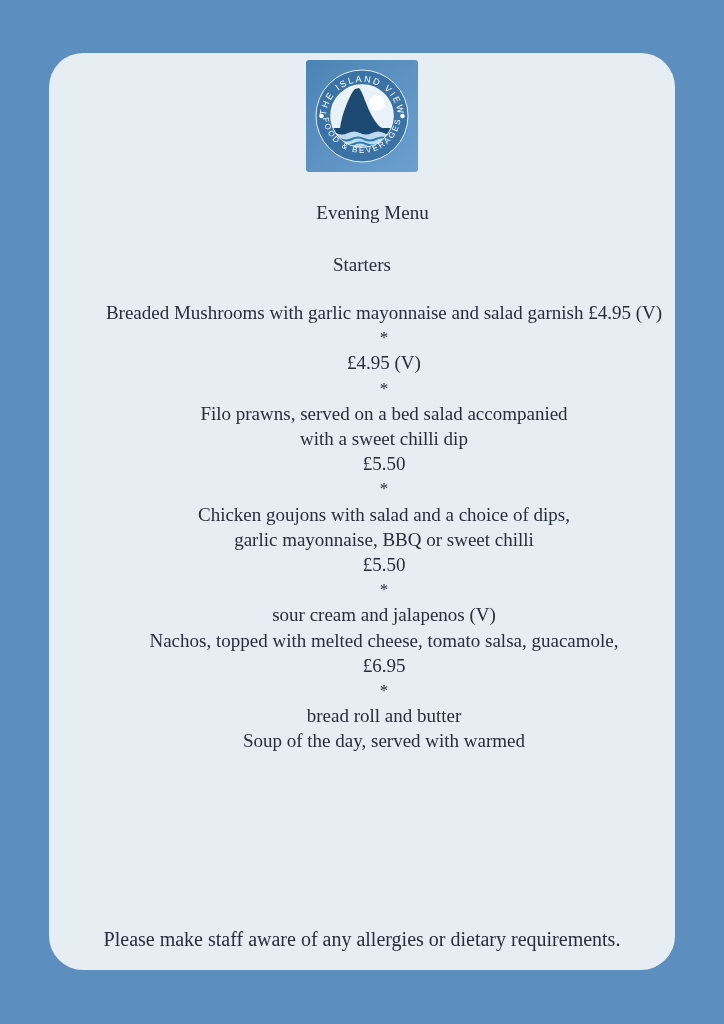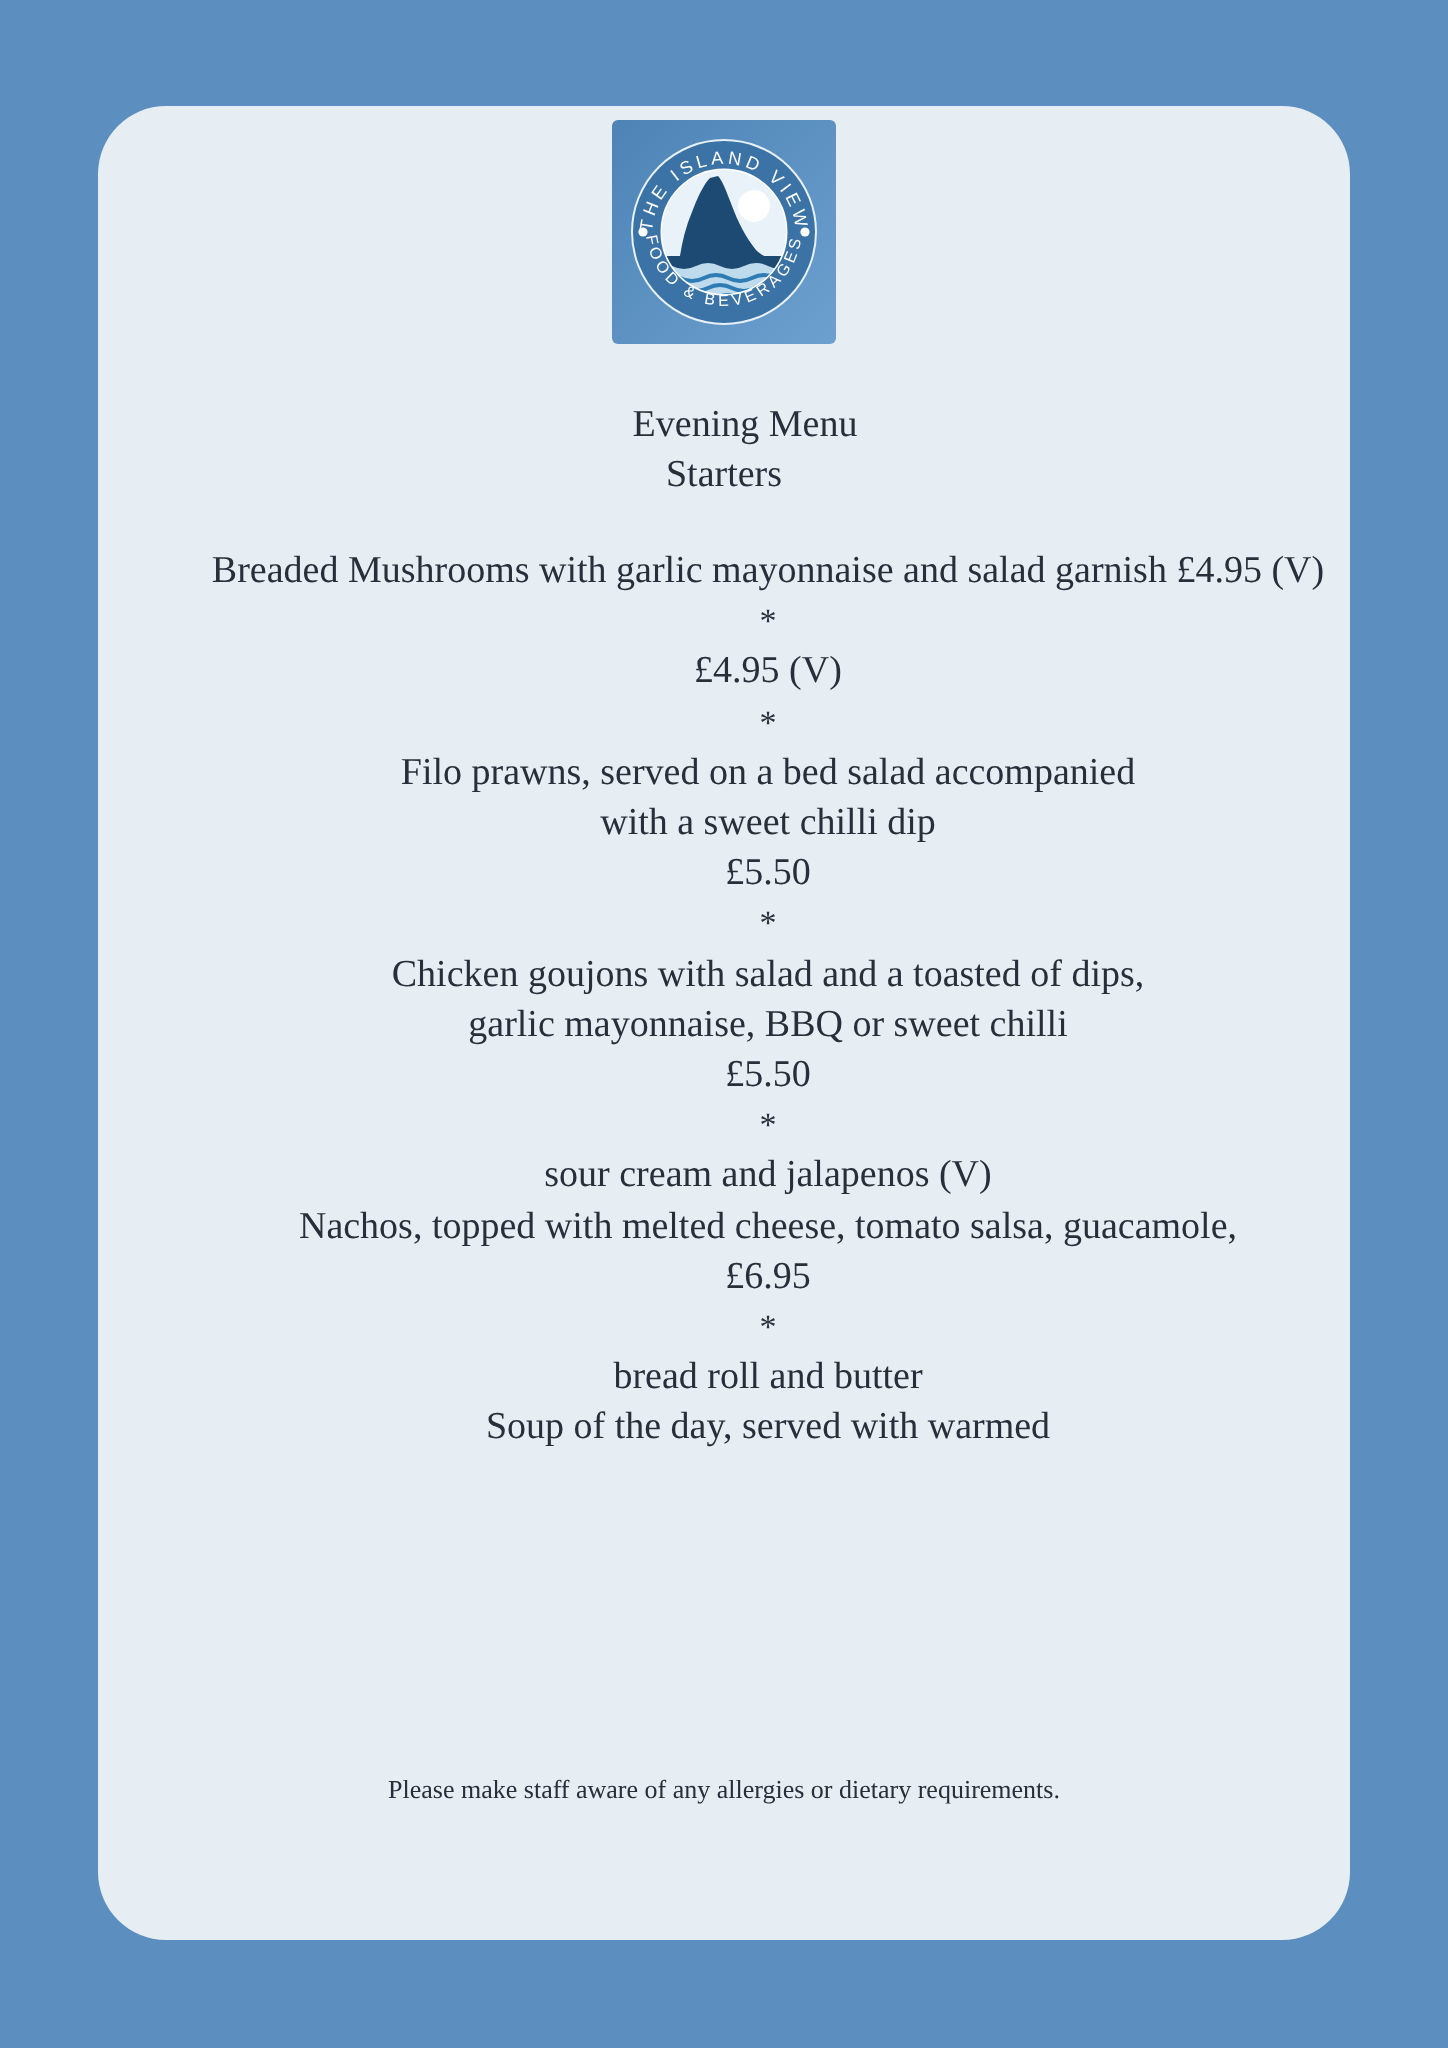--- a/index.html
+++ b/index.html
@@ -39,41 +39,42 @@
   }
   .arc-top   { font-size: 9px;  letter-spacing: 2px; }
   .arc-bot   { font-size: 8px;  letter-spacing: 2px; }
   .page-title {
     margin-top: 28px;
     font-size: 19px;
     line-height: 25px;
     margin-left: 21px;
   }
   .section-title {
+    margin-top: 27px;
     font-size: 19px;
     line-height: 25px;
   }
   .menu-list {
     margin-top: 23px;
   }
   .line {
     font-size: 19px;
     line-height: 25.2px;
     white-space: nowrap;
     margin-left: 44px;
   }
   .sep {
     font-size: 17px;
   }
   .footer-note {
     position: absolute;
-    top: 829px;
+    top: 874px;
     left: 0;
     right: 0;
-    font-size: 13px;
+    font-size: 20px;
     line-height: 25px;
   }
 </style>
 </head>
 <body>
 
 <div class="page-bg">
   <div class="menu-card">
 
     <svg class="logo-box" viewBox="0 0 112 112" xmlns="http://www.w3.org/2000/svg">
@@ -116,21 +117,21 @@
 
     <div class="menu-list">
         <div class="line">Breaded Mushrooms with garlic mayonnaise and salad garnish £4.95 (V)</div>
         <div class="line sep">*</div>
         <div class="line">£4.95 (V)</div>
         <div class="line sep">*</div>
         <div class="line">Filo prawns, served on a bed salad accompanied</div>
         <div class="line">with a sweet chilli dip</div>
         <div class="line">£5.50</div>
         <div class="line sep">*</div>
-        <div class="line">Chicken goujons with salad and a toasted of dips,</div>
+        <div class="line">Chicken goujons with salad and a choice of dips,</div>
         <div class="line">garlic mayonnaise, BBQ or sweet chilli</div>
         <div class="line">£5.50</div>
         <div class="line sep">*</div>
         <div class="line">sour cream and jalapenos (V)</div>
         <div class="line">Nachos, topped with melted cheese, tomato salsa, guacamole,</div>
         <div class="line">£6.95</div>
         <div class="line sep">*</div>
         <div class="line">bread roll and butter</div>
         <div class="line">Soup of the day, served with warmed</div>
       </div>

